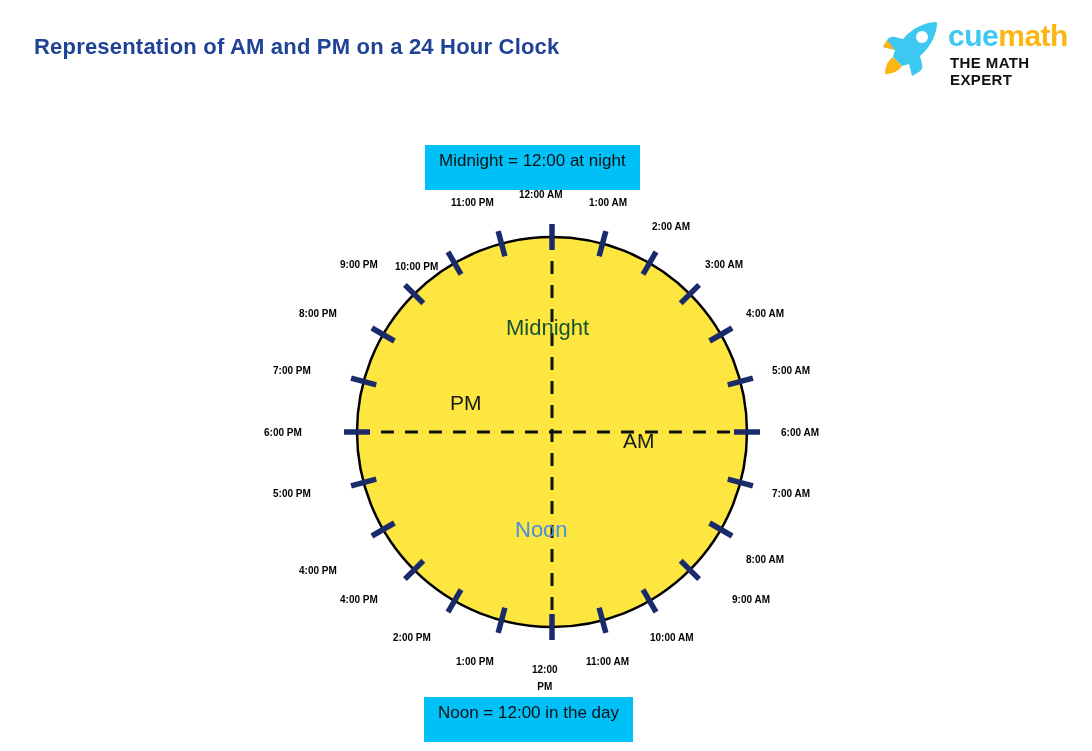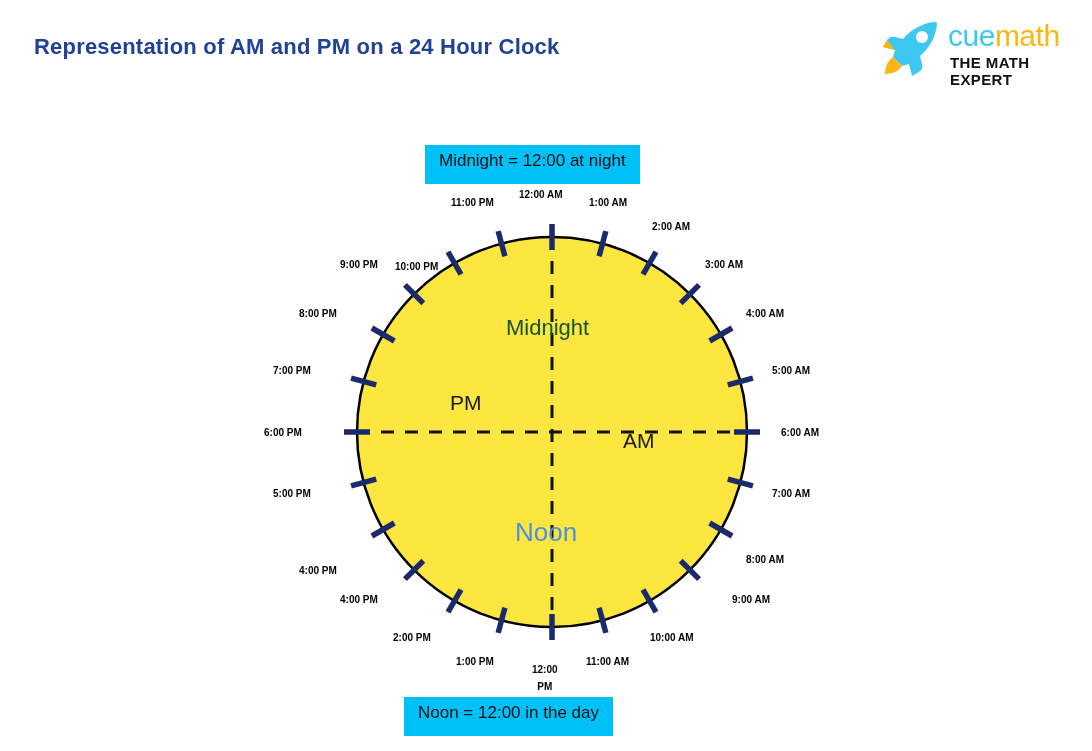--- a/index.html
+++ b/index.html
@@ -39,21 +39,21 @@
     left: 0px;
     top: 2px;
     width: 62px;
     height: 58px;
   }
   #brand-logo .wordmark {
     position: absolute;
     left: 66px;
     top: 4px;
     font-size: 30px;
-    font-weight: normal;
+    font-weight: bold;
     letter-spacing: -0.5px;
     line-height: 32px;
     text-align: center;
   }
   #brand-logo .wordmark .cue { color: #3CC8F0; }
   #brand-logo .wordmark .math { color: #FBB613; }
   #brand-logo .tagline {
     position: absolute;
     left: 68px;
     top: 38px;
@@ -63,31 +63,31 @@
     letter-spacing: 0.4px;
   }
 
   
   .banner {
     position: absolute;
     background: #00C0F8;
     color: #111111;
     font-size: 17px;
     line-height: 31px;
-    height: 39px;
+    height: 45px;
     text-align: center;
     white-space: nowrap;
     padding: 0 14px;
   }
   #banner-midnight {
     left: 425px;
     top: 145px;
   }
   #banner-noon {
-    left: 404px;
+    left: 424px;
     top: 697px;
   }
 
   
   #clock-figure {
     position: absolute;
     left: 0;
     top: 0;
     width: 1092px;
     height: 751px;
@@ -109,21 +109,21 @@
   .hour-label.two-line { text-align: center; }
 
   .zone-label {
     position: absolute;
     font-size: 21px;
     white-space: nowrap;
   }
   #zone-pm { color: #1A1A1A; left: 450px; top: 391px; }
   #zone-am { color: #1A1A1A; left: 623px; top: 429px; }
   #zone-midnight { color: #14532d; left: 506px; top: 295px; font-size: 22px; margin-top: 20px; }
-  #zone-noon { color: #4A90E2; left: 515px; top: 517px; font-size: 26px; }
+  #zone-noon { color: #4A90E2; left: 515px; top: 517px; font-size: 22px; }
 </style>
 </head>
 <body>
 
 <div id="page-title">Representation of AM and PM on a 24 Hour Clock</div>
 
 <div id="brand-logo">
   <svg class="rocket-icon" viewBox="0 0 62 58">
     <path d="M54 4 C44 4 30 10 21 21 L13 19 C10 18 7 19 5 22 L1 29 L13 32 L11 39 L20 48 L27 46 L30 58 L37 54 C40 52 41 49 40 46 L38 38 C49 29 55 15 55 5 Z" fill="#3CC8F0"></path>
     <circle cx="40" cy="19" r="6" fill="#FFFFFF"></circle>

